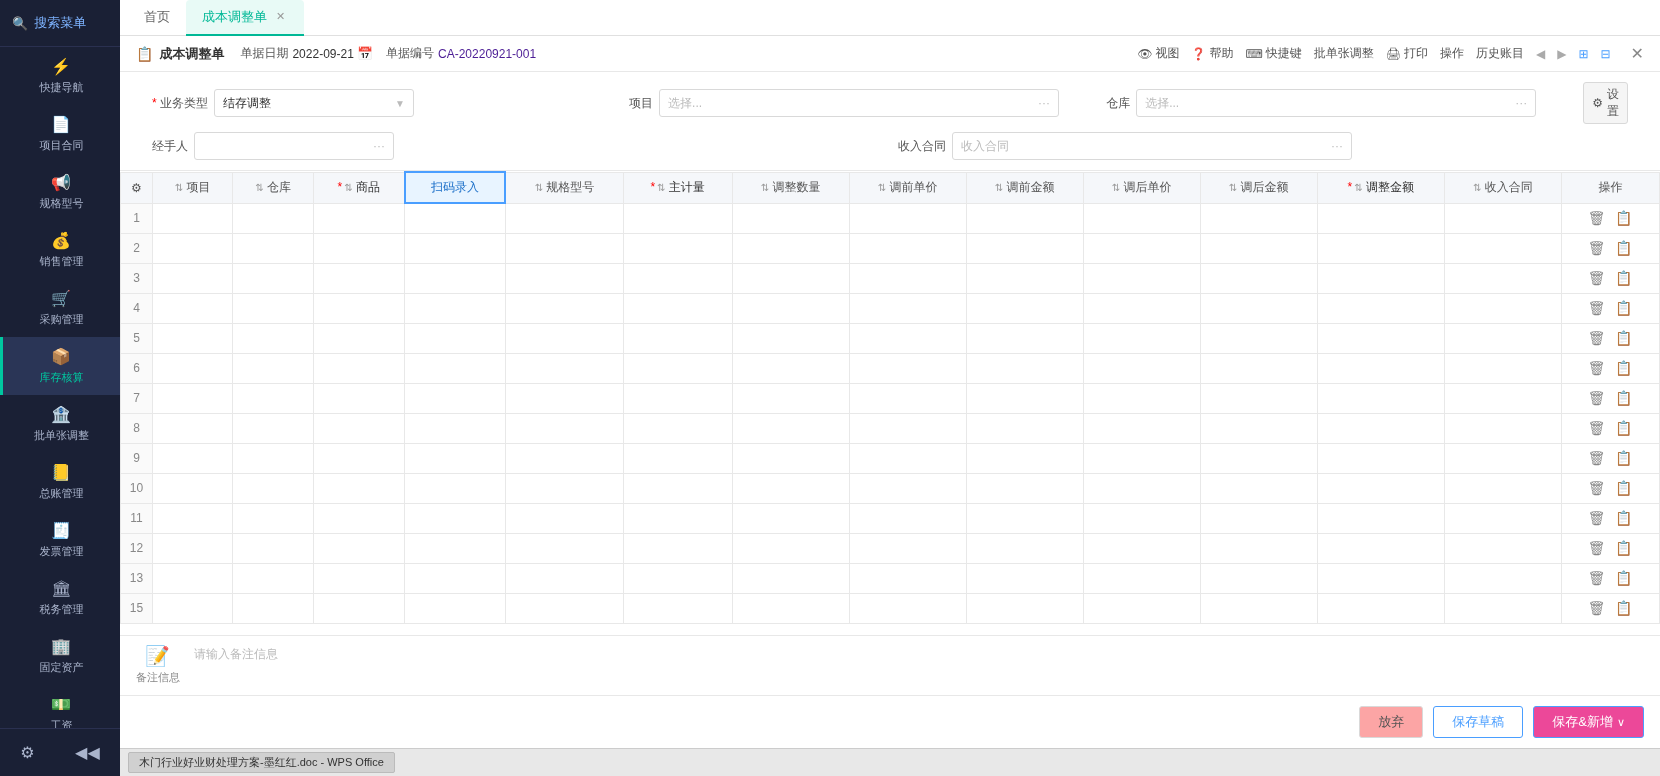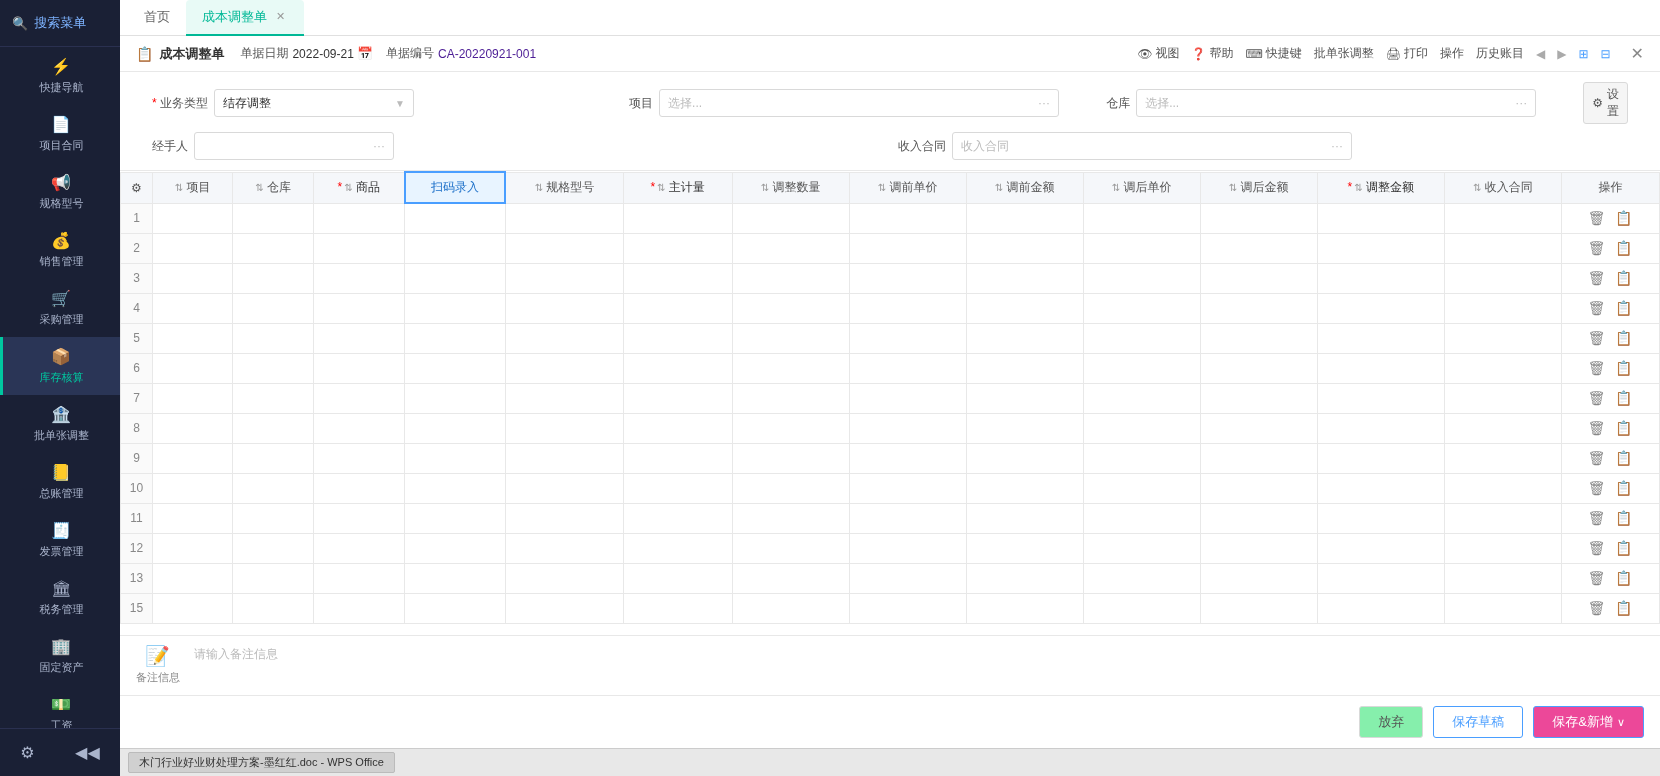--- a/index.html
+++ b/index.html
@@ -73,21 +73,21 @@
     
     .remarks-area { border-top: 1px solid #e8e8e8; padding: 8px 16px; display: flex; align-items: flex-start; gap: 12px; background: #fff; min-height: 60px; }
     .remarks-icon-col { display: flex; flex-direction: column; align-items: center; gap: 2px; color: #888; font-size: 11px; }
     .remarks-icon { font-size: 20px; color: #4a9eff; }
     .remarks-input { flex: 1; border: none; outline: none; font-size: 12px; color: #bbb; padding: 2px; background: transparent; resize: none; }
     .remarks-input::placeholder { color: #bbb; }
 
     
     .footer { background: #fff; border-top: 1px solid #e8e8e8; padding: 10px 16px; display: flex; align-items: center; justify-content: flex-end; gap: 10px; }
     .btn { padding: 6px 18px; border-radius: 3px; cursor: pointer; font-size: 13px; border: 1px solid #d9d9d9; }
-    .btn-default { background: #86efac; color: #555; }
+    .btn-default { background: #fca5a5; color: #555; }
     .btn-secondary { background: #fff; color: #4a9eff; border-color: #4a9eff; }
     .btn-primary { background: #ec4899; color: #fff; border-color: #4a9eff; display: flex; align-items: center; gap: 4px; }
     .btn-primary .arrow-down { font-size: 11px; }
 
     
     .taskbar { background: #e8e8e8; border-top: 1px solid #ccc; height: 28px; display: flex; align-items: center; padding: 0 8px; gap: 8px; }
     .taskbar-item { background: #d0d0d0; border: 1px solid #bbb; border-radius: 2px; padding: 2px 10px; font-size: 11px; color: #333; cursor: pointer; }
 
     .table-scroll { flex: 1; overflow: auto; position: relative; }
 

